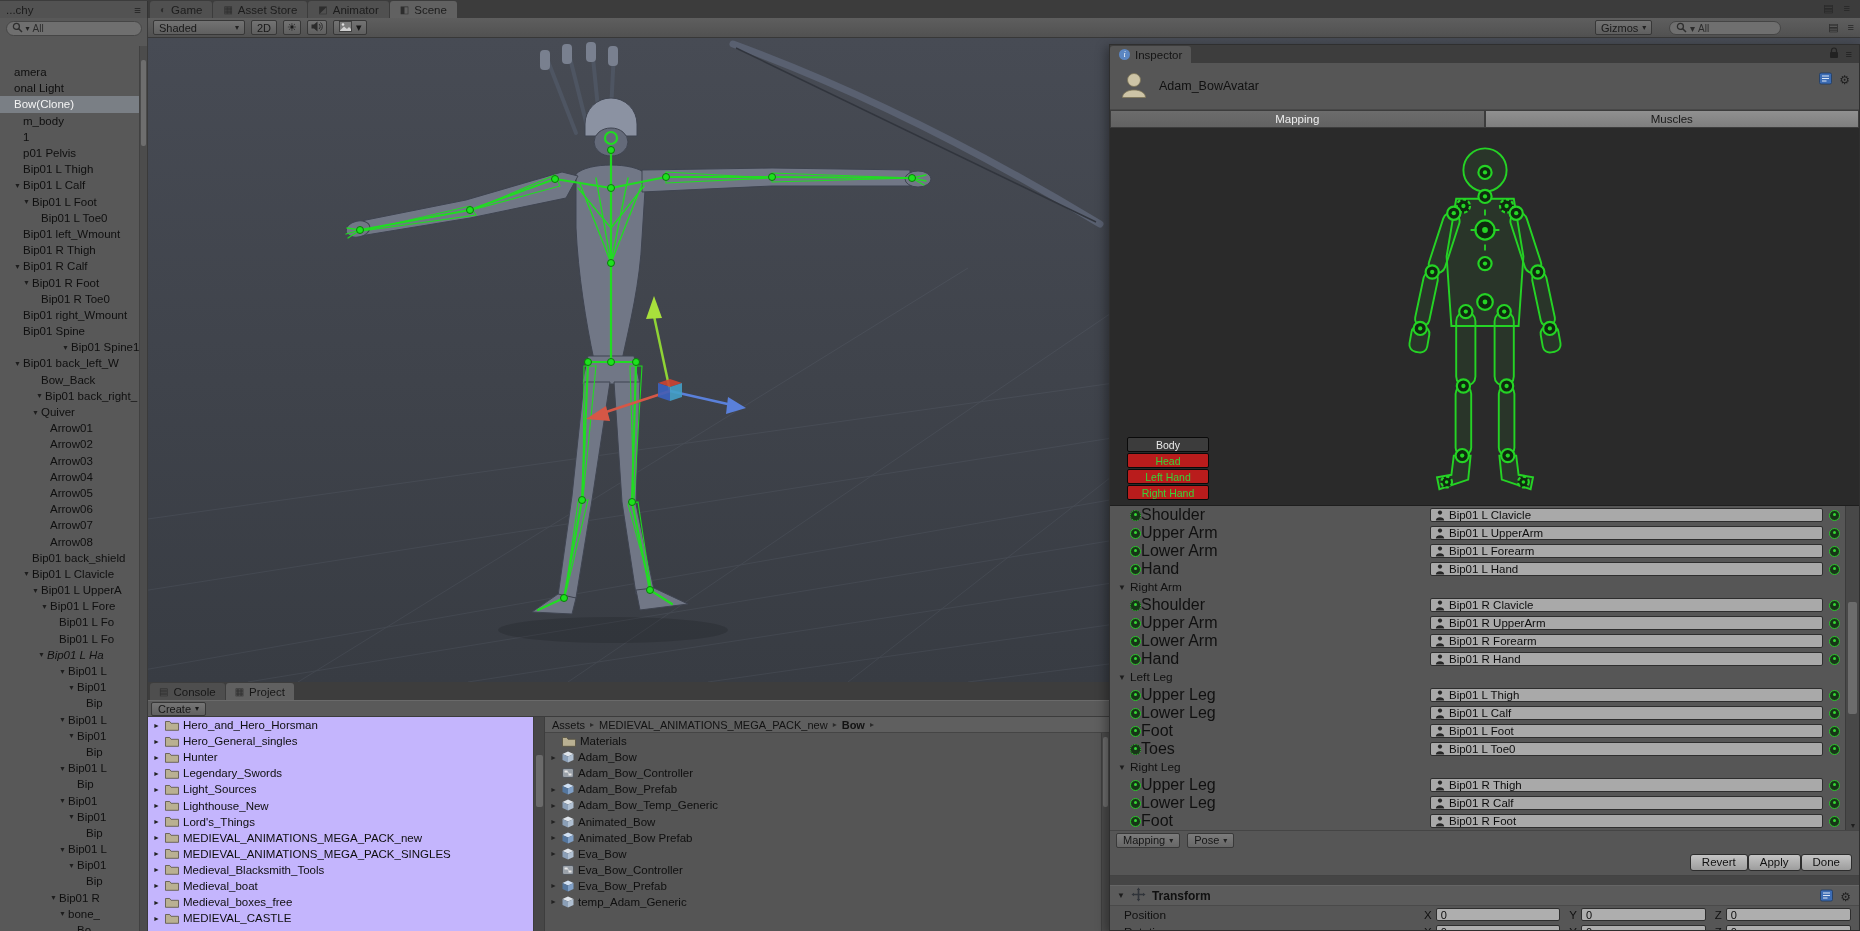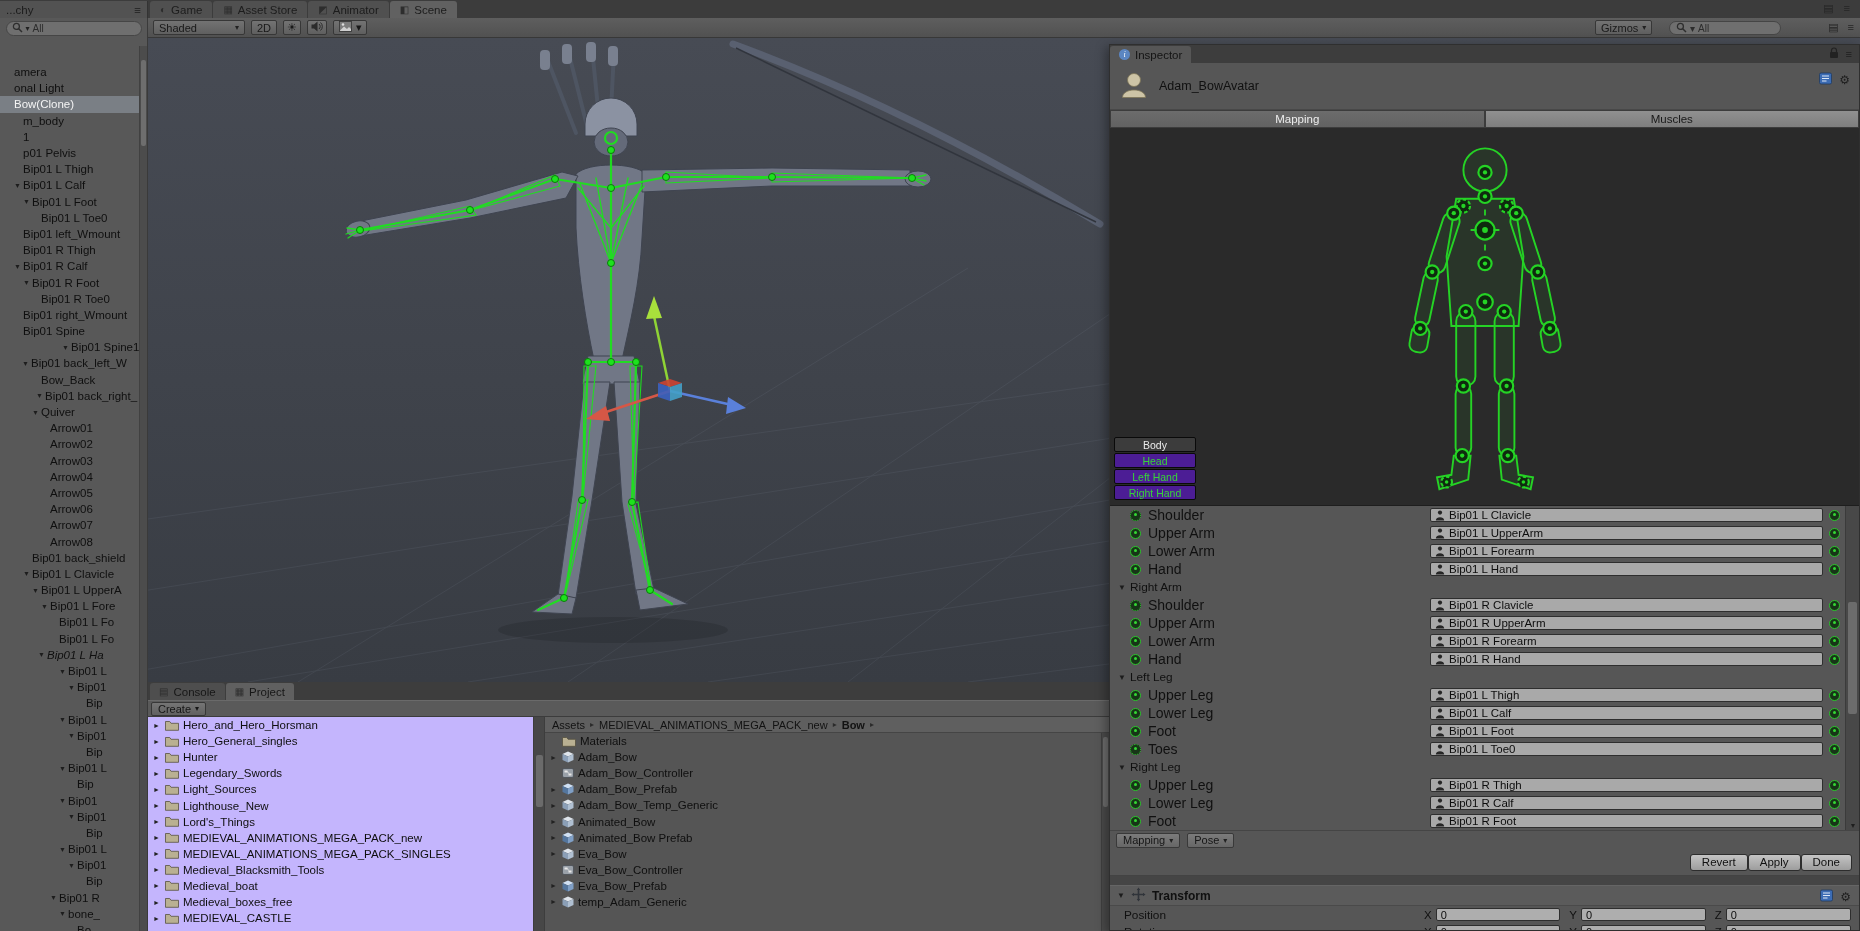--- a/index.html
+++ b/index.html
@@ -68,29 +68,29 @@
   .itab{height:17px;padding:0 9px;background:#565656;display:flex;align-items:center;gap:5px;border-top-left-radius:3px;border-top-right-radius:3px;font-size:11.5px;color:#141414}
   .infodot{width:11px;height:11px;border-radius:50%;background:#5b86c2;color:#fff;font-size:8px;display:inline-flex;align-items:center;justify-content:center;font-style:italic;font-family:"Liberation Serif",serif}
   .itab-icons{display:flex;align-items:center;gap:7px;padding:0 7px 2px 0;color:#1f1f1f;font-size:11px}
   .iheader{height:47px;border-bottom:1px solid #484848;display:flex;align-items:center;gap:11px;padding:0 10px;position:relative}
   .iheader .title{font-size:12.5px;color:#101010}
   .iheader-right{position:absolute;right:9px;top:9px;display:flex;align-items:center;gap:7px;color:#1e1e1e;font-size:12px}
   .mtabs{height:18px;display:flex}
   .mtab{flex:1;display:flex;align-items:center;justify-content:center;background:linear-gradient(#909090,#7e7e7e);border:1px solid #3c3c3c;font-size:11.5px;color:#191919}
   .mtab.active{background:linear-gradient(#6c6c6c,#626262);color:#ededed}
   .diagram{height:378px;background:#2a2a2a;border-bottom:1px solid #1e1e1e;position:relative;overflow:hidden}
-  .bodybtns{position:absolute;left:4px;bottom:5px;display:flex;flex-direction:column;gap:1px}
-  .bodybtn{width:82px;height:15px;background:#4c1d95;border:1px solid #0a0a0a;border-radius:2px;color:#38d438;font-size:10.5px;display:flex;align-items:center;justify-content:center}
+  .bodybtns{position:absolute;left:17px;bottom:5px;display:flex;flex-direction:column;gap:1px}
+  .bodybtn{width:82px;height:15px;background:#b91c1c;border:1px solid #0a0a0a;border-radius:2px;color:#38d438;font-size:10.5px;display:flex;align-items:center;justify-content:center}
   .bodybtn.active{background:#3c3c3c;color:#eaeaea}
   .maplist{position:relative;height:324px}
   .mrow{height:18px;display:flex;align-items:center;position:relative;padding-left:20px;color:#101010}
   .mrow.mgroup{padding-left:8px}
   .garrow{width:12px;font-size:8px;color:#1c1c1c}
   .glabel{font-size:11.8px}
-  .blabel{font-size:14px;margin-left:7px}
+  .blabel{font-size:16px;}
   .jicon{width:11px;height:11px;border-radius:50%;border:1.6px solid #2bc52b;background:#173517;position:relative;flex:none}
   .jicon::after{content:"";position:absolute;left:2.6px;top:2.6px;width:3px;height:3px;border-radius:50%;background:#34d834}
   .jicon.optional{border-style:dotted}
   .mfield{position:absolute;left:320px;right:36px;top:2px;height:14px;background:#a9a9a9;border:1px solid #2e2e2e;border-radius:2px;display:flex;align-items:center;gap:4px;padding:0 4px;font-size:11.5px;color:#0d0d0d;white-space:nowrap;overflow:hidden}
   .mstatus{position:absolute;right:19px;top:3.5px}
   .mscroll{position:absolute;right:0;top:0;width:14px;height:324px;background:#484848;border-left:1px solid #3b3b3b}
   .mscroll .thumb{position:absolute;top:96px;left:2px;width:9px;height:112px;background:#6c6c6c;border-radius:2px}
   .mscroll .sarrow{position:absolute;bottom:1px;width:14px;text-align:center;font-size:7px;color:#1e1e1e}
   .ifooter{height:19px;display:flex;align-items:center;gap:7px;padding:0 6px;border-top:1px solid #454545}
   .minidd{height:15px;background:linear-gradient(#7b7b7b,#676767);border:1px solid #393939;border-radius:2px;padding:0 6px;display:inline-flex;align-items:center;gap:4px;font-size:11px;color:#151515}
@@ -261,21 +261,21 @@
           <span>Bip01 right_Wmount</span>
         </div>
         <div class="hrow" style="padding-left: 12px;">
           <span class="harrow"></span>
           <span>Bip01 Spine</span>
         </div>
         <div class="hrow" style="padding-left: 12px; margin-left: 48px;">
           <span class="harrow">▼</span>
           <span>Bip01 Spine1</span>
         </div>
-        <div class="hrow" style="padding-left: 20px;">
+        <div class="hrow" style="padding-left: 12px;">
           <span class="harrow">▼</span>
           <span>Bip01 back_left_W</span>
         </div>
         <div class="hrow" style="padding-left: 30px;">
           <span class="harrow"></span>
           <span>Bow_Back</span>
         </div>
         <div class="hrow" style="padding-left: 34px;">
           <span class="harrow">▼</span>
           <span>Bip01 back_right_</span>

